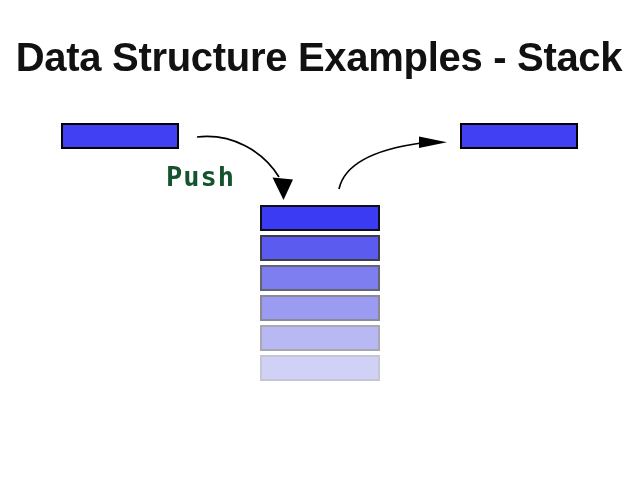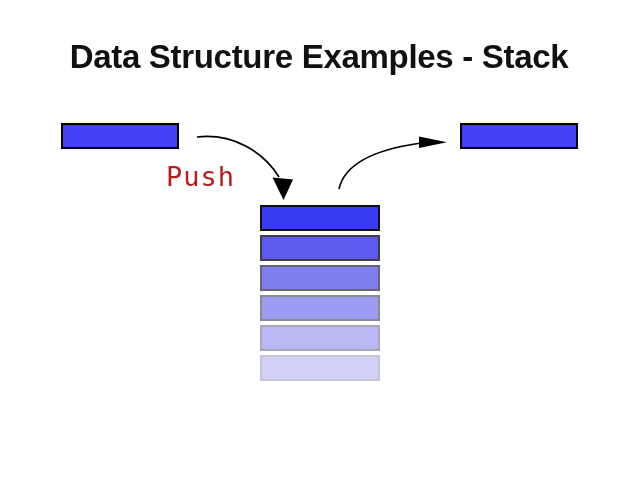--- a/index.html
+++ b/index.html
@@ -11,42 +11,42 @@
     font-family: "Liberation Sans", sans-serif;
     background: #ffffff;
   }
   .slide-title {
     position: absolute;
     left: 0; right: 0;
     top: 38px;
     margin: 0;
     text-align: center;
     font-family: "Liberation Sans", sans-serif;
-    font-size: 33px;
+    font-size: 40px;
     font-weight: 600;
     letter-spacing: -0.3px;
     line-height: 38px;
   }
   .item-rect {
     position: absolute;
     width: 118px;
     height: 26px;
     border: 2px solid #000;
     box-sizing: border-box;
   }
   .item-rect.left  { left: 61px;  top: 123px; }
   .item-rect.right { left: 460px; top: 123px; }
   .op-label {
     position: absolute;
     font-family: "DejaVu Sans Mono", monospace;
     font-size: 27px;
-    font-weight: 400;
+    font-weight: 700;
     letter-spacing: 1px;
     line-height: 27px;
-    color: #b91c1c;
+    color: #14532d;
   }
   .op-label.push { left: 166px; top: 163px; }
   .op-label.pop  { left: 391px; top: 163px; }
   .arrows-svg {
     position: absolute;
     left: 0; top: 0;
     pointer-events: none;
   }
   .stack {
     position: absolute;

